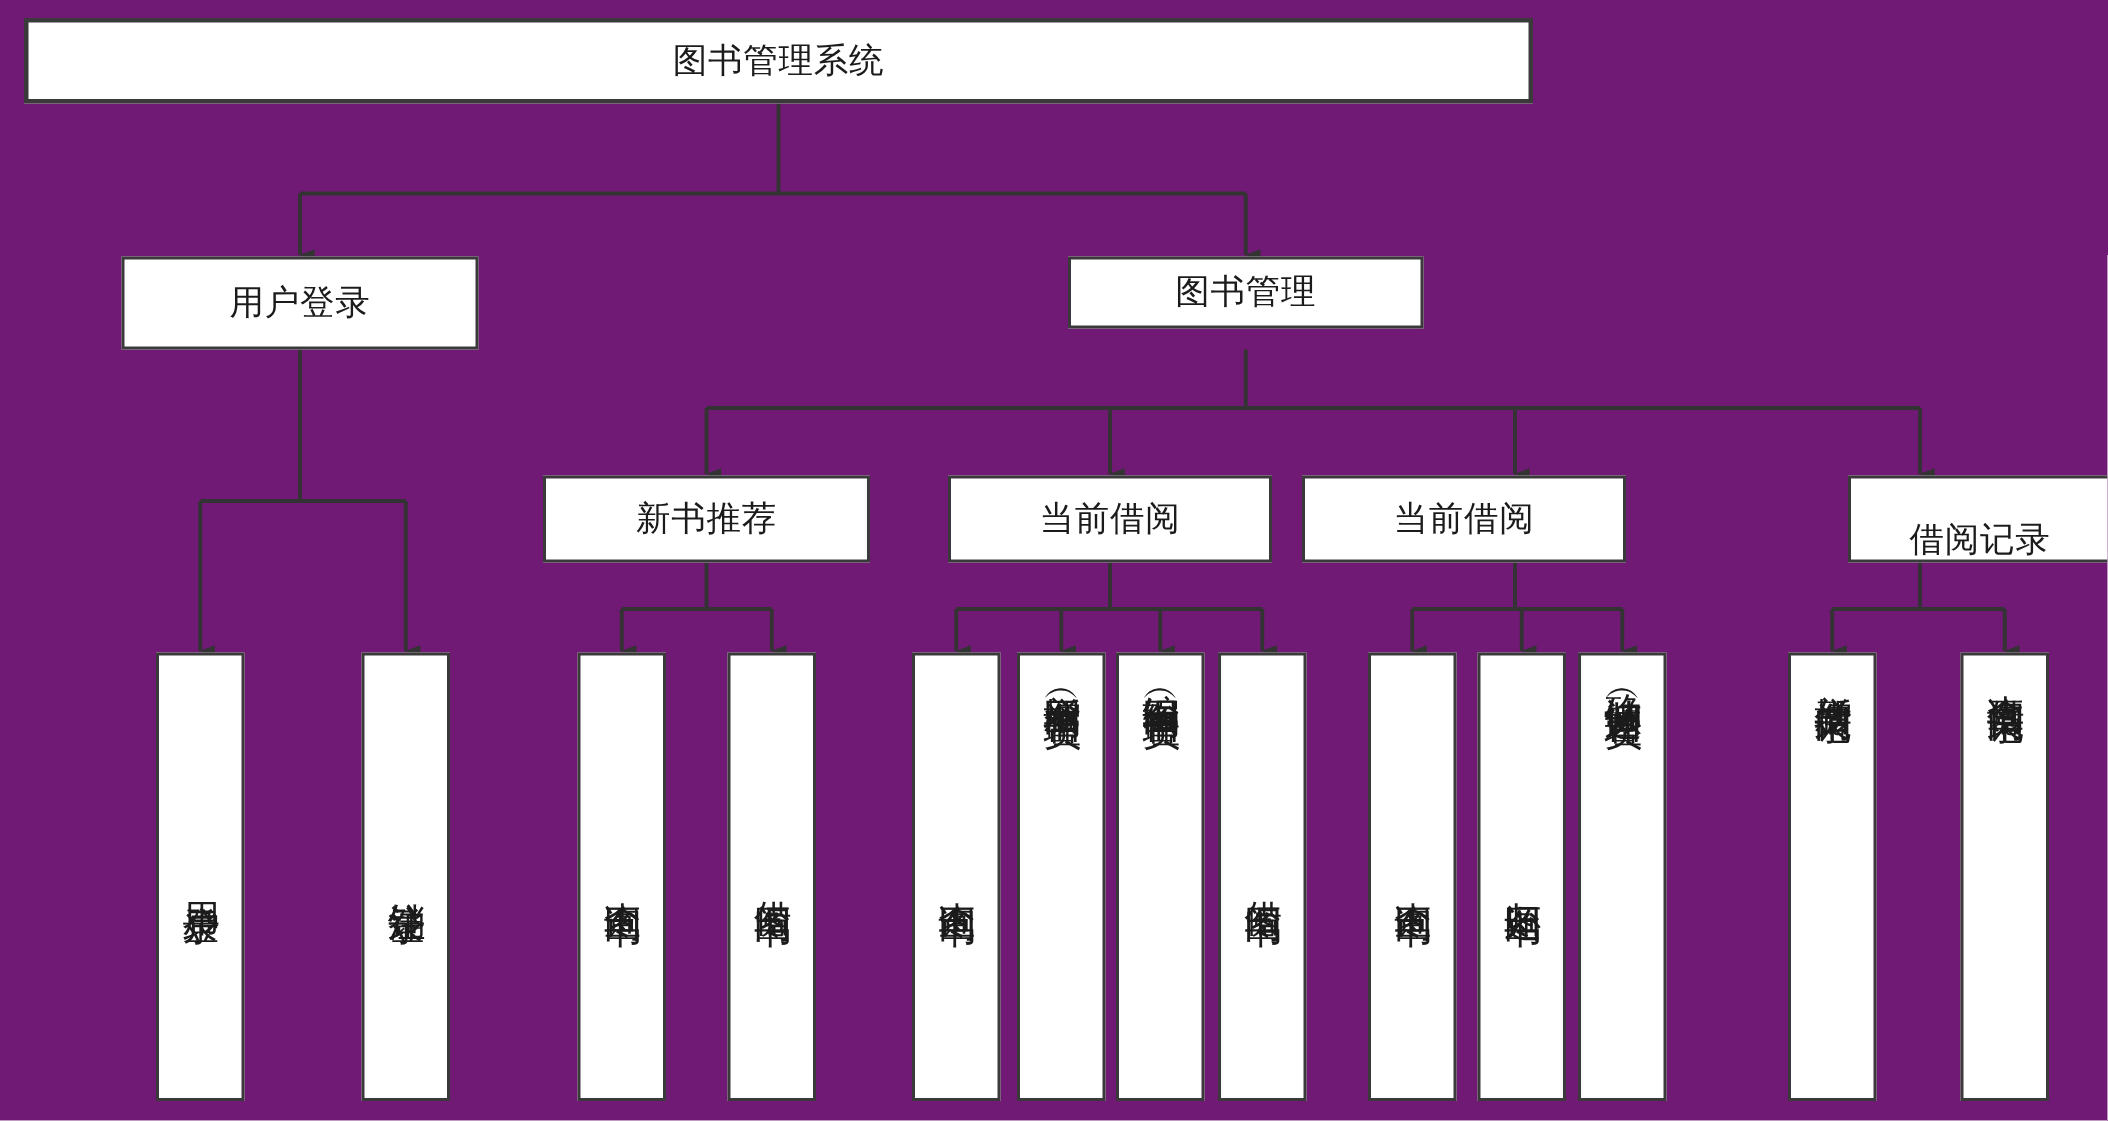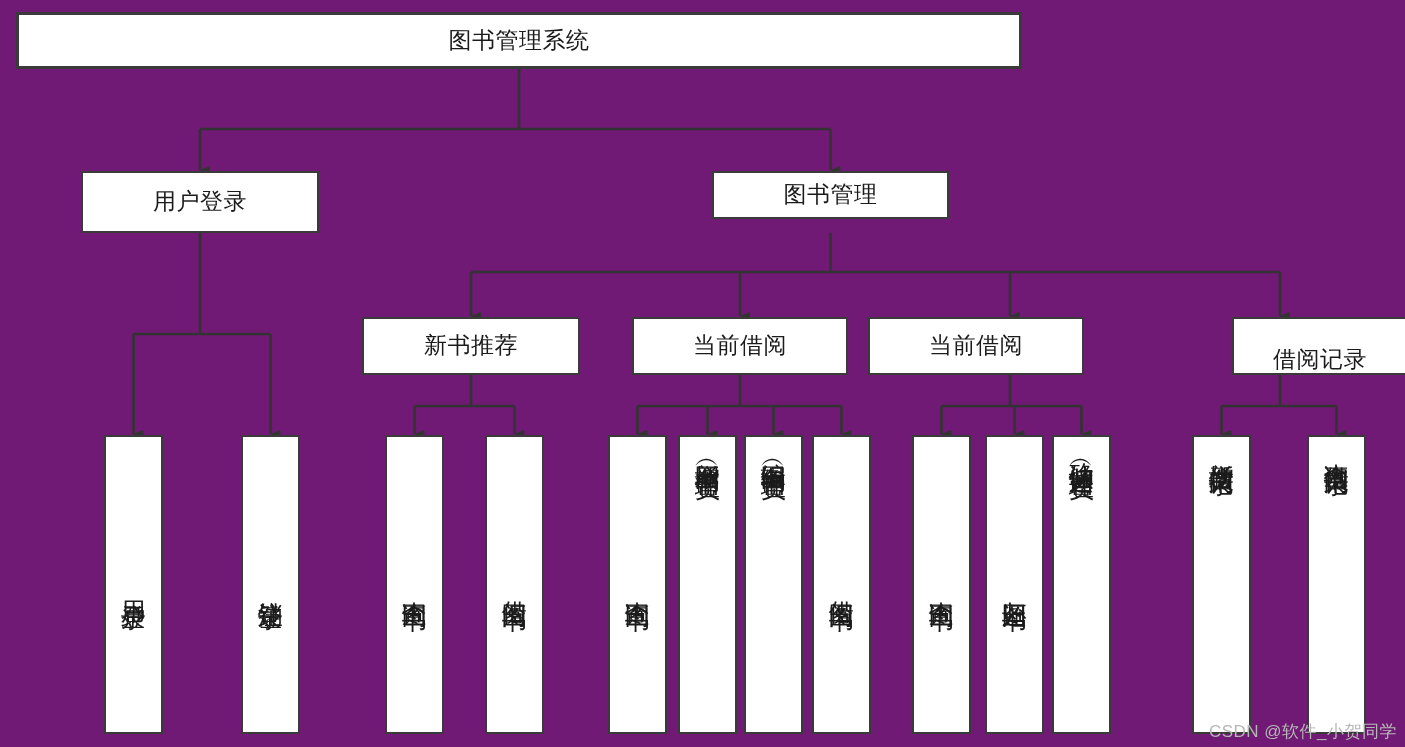--- a/index.html
+++ b/index.html
@@ -178,14 +178,13 @@
         <span class="node-label">确认归还（管理员）</span>
       </div>
       <div class="node leaf" style="left: 1192px; top: 435px; width: 59px; height: 299px;">
         <span class="node-label">新增借阅记录</span>
       </div>
       <div class="node leaf" style="left: 1307px; top: 435px; width: 59px; height: 299px;">
         <span class="node-label">查询借阅记录</span>
       </div>
     </div>
 
-  <div id="watermark">CSDN @软件_小贺同学</div>
 </div>
 
 </body></html>

